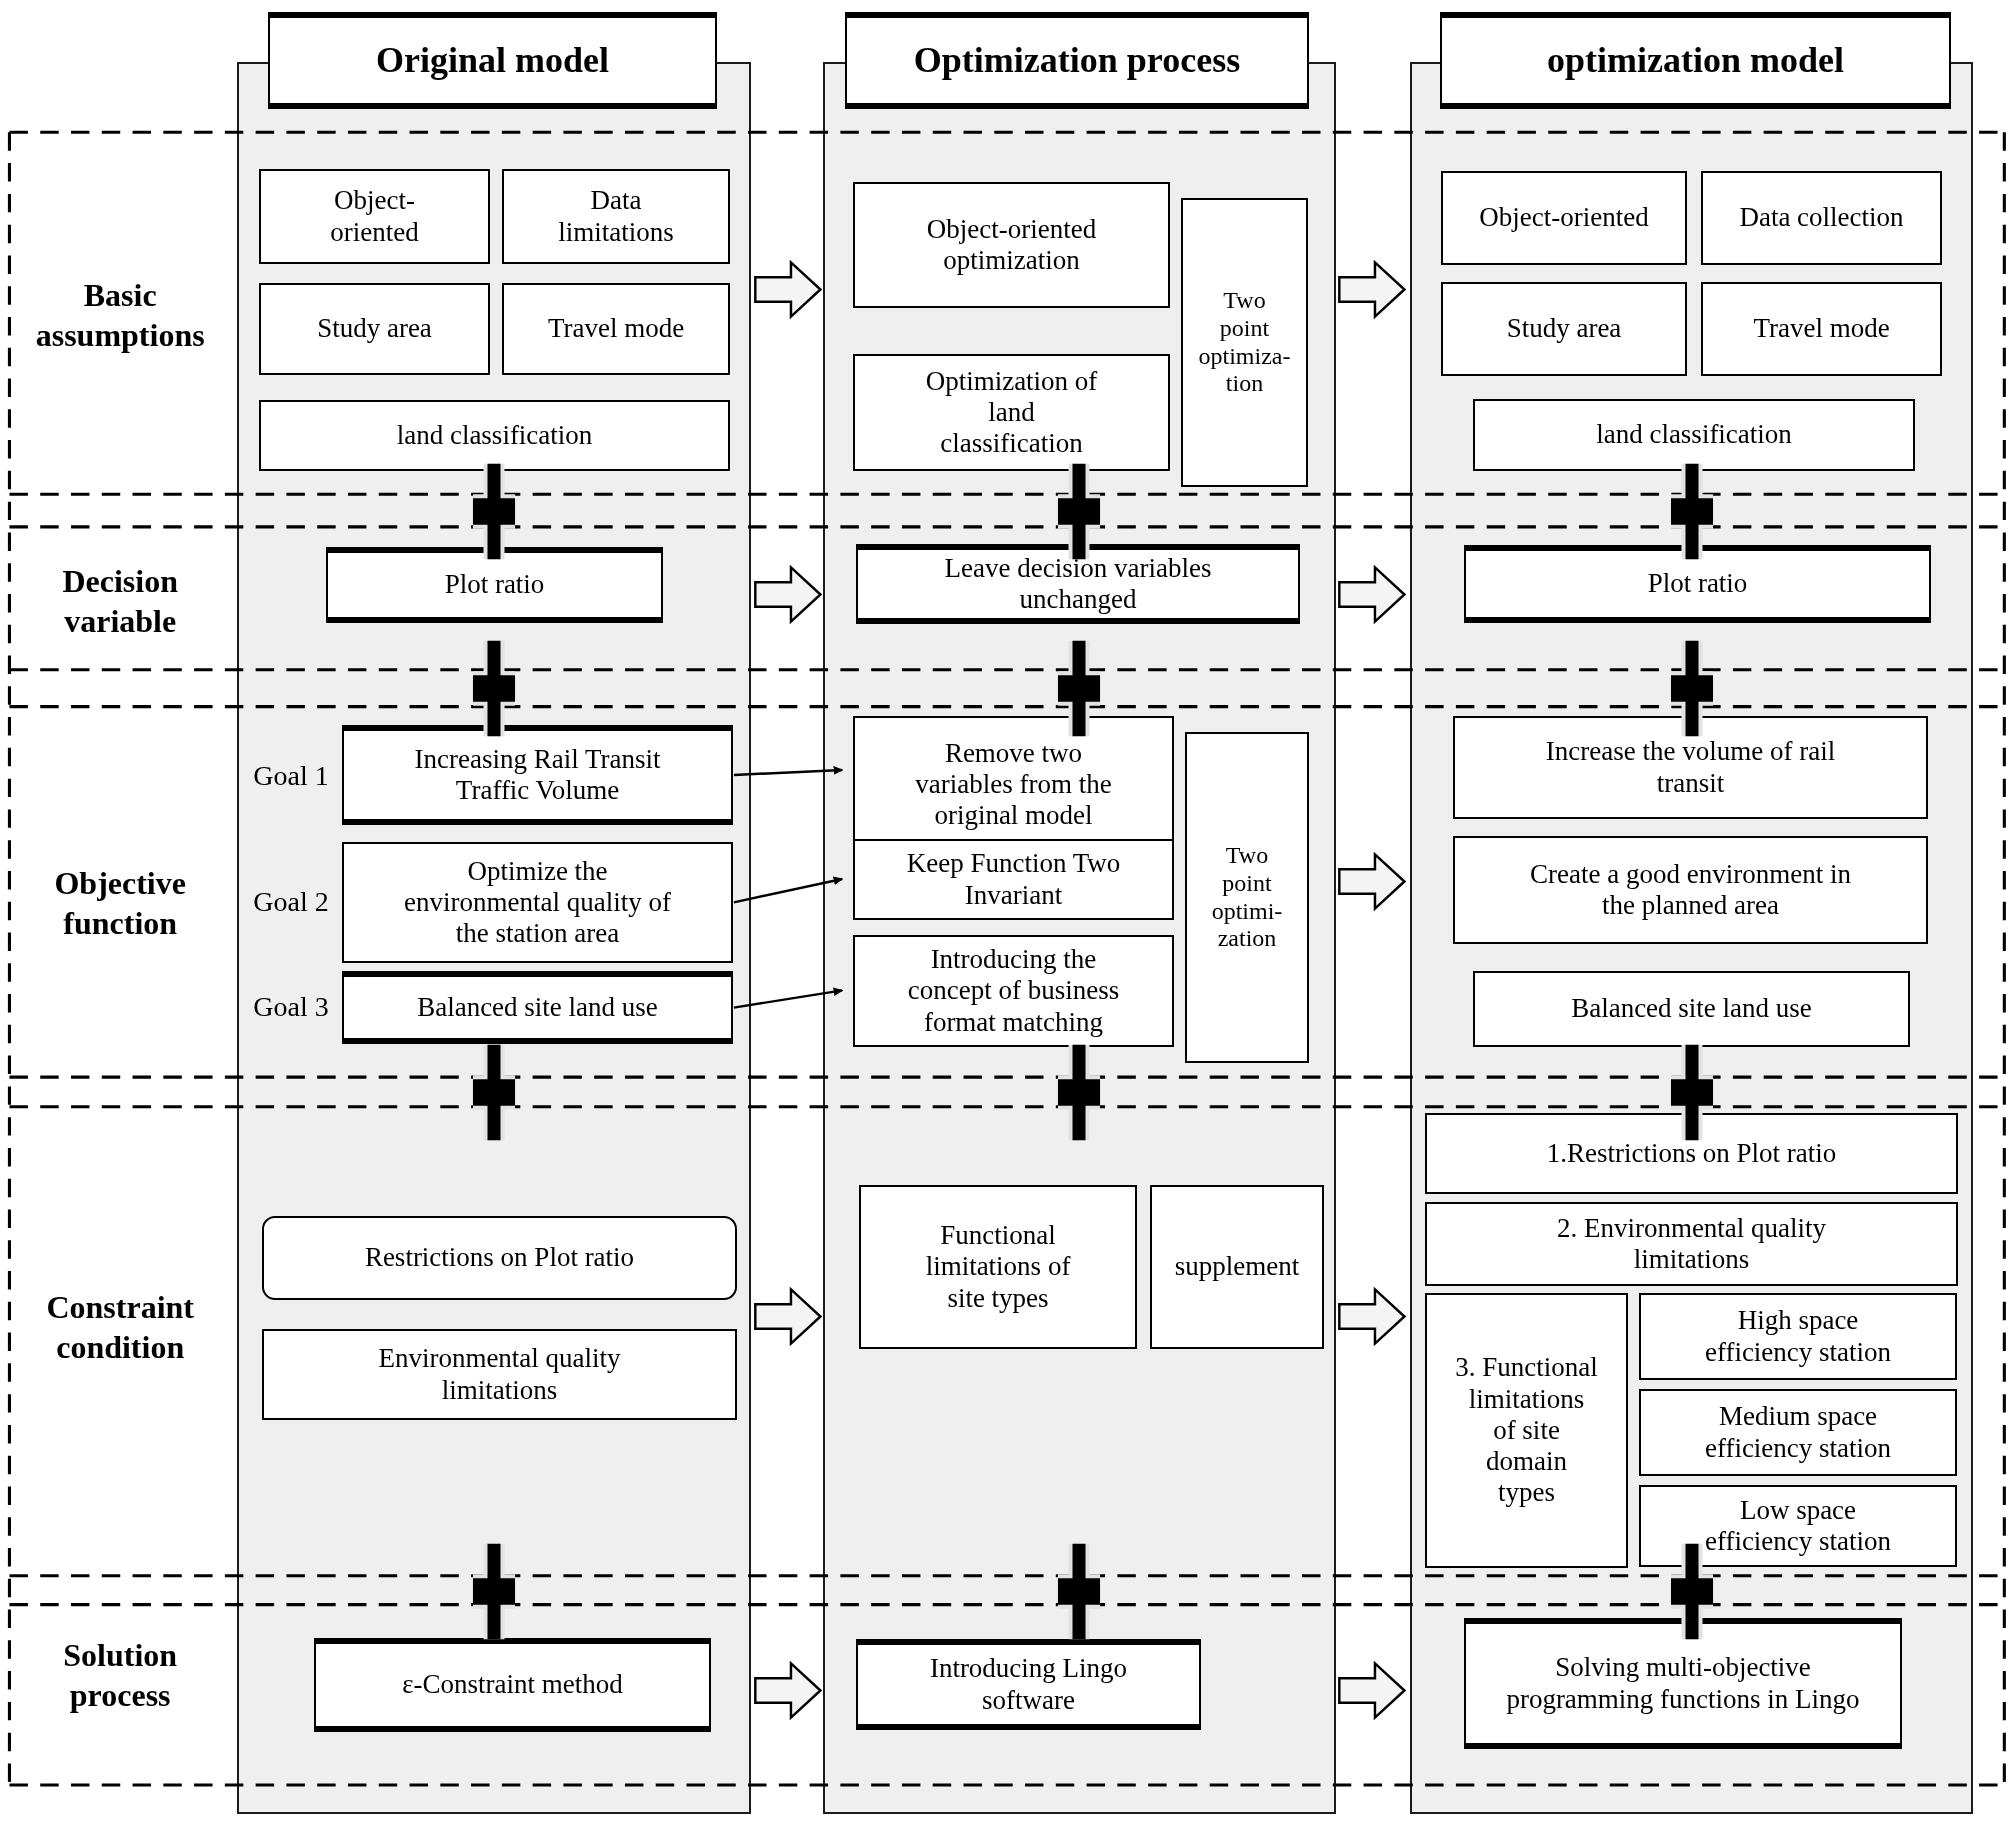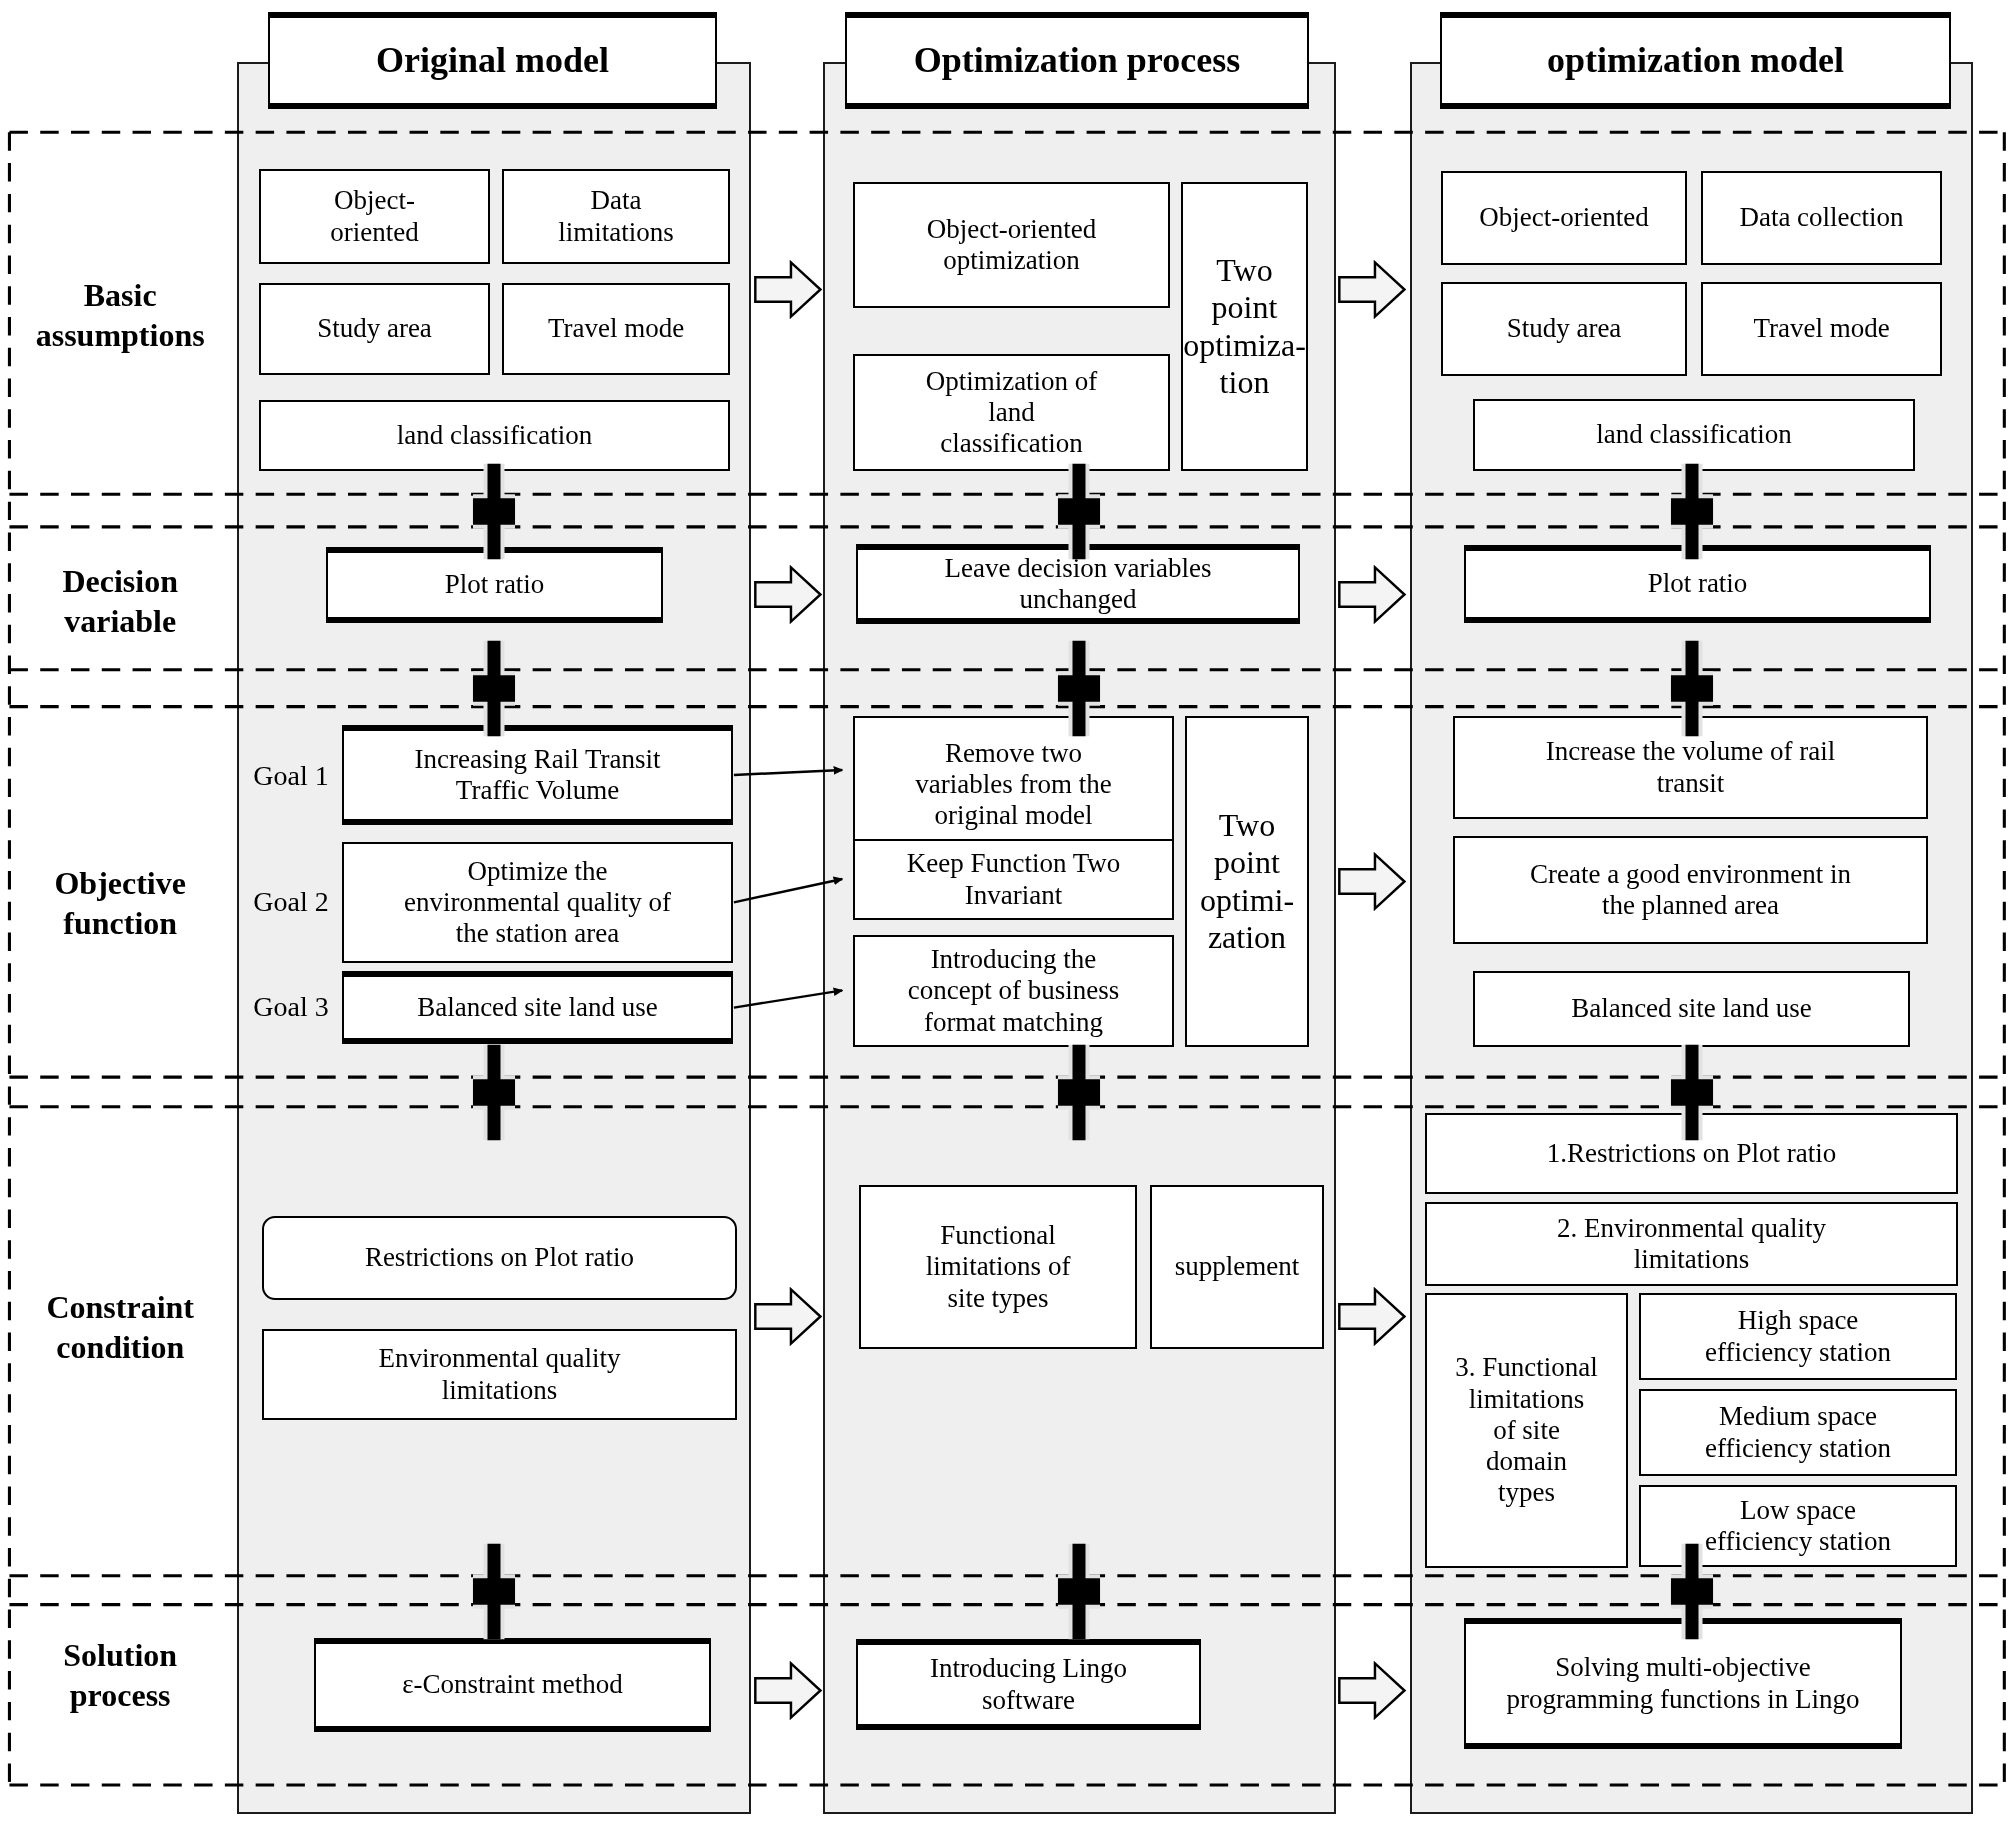--- a/index.html
+++ b/index.html
@@ -6,21 +6,21 @@
   html, body { margin:0; padding:0; background:#ffffff; }
   body { width:2015px; height:1825px; position:relative; overflow:hidden;
          font-family:"Liberation Serif","DejaVu Serif",serif; color:#000; }
   .panel { position:absolute; background:#efefef; border:2.5px solid #1c1c1c; }
   .box { position:absolute; background:#ffffff; border:2.5px solid #000;
          display:flex; align-items:center; justify-content:center;
          text-align:center; white-space:pre-line; font-size:27px; line-height:1.16;
          padding:2.5px 6.2px; }
   .heavy { border-top-width:6.2px; border-bottom-width:6.2px; }
   .hdr { font-weight:bold; font-size:36px; }
-  .tall { font-size:32px; padding:1.2px 2.5px; }
+  .tall { font-size:24px; padding:1.2px 2.5px;margin-top:16px; }
   .rlabel { position:absolute; font-weight:bold; font-size:32px; line-height:1.25;
             text-align:center; white-space:pre-line; display:flex;
             align-items:center; justify-content:center; }
   .goal { position:absolute; font-size:28px; text-align:center; white-space:pre-line;
           display:flex; align-items:center; justify-content:center; height:43px;padding-left:9px; }
   svg.lay { position:absolute; pointer-events:none; }
 </style>
 </head>
 <body>
 

